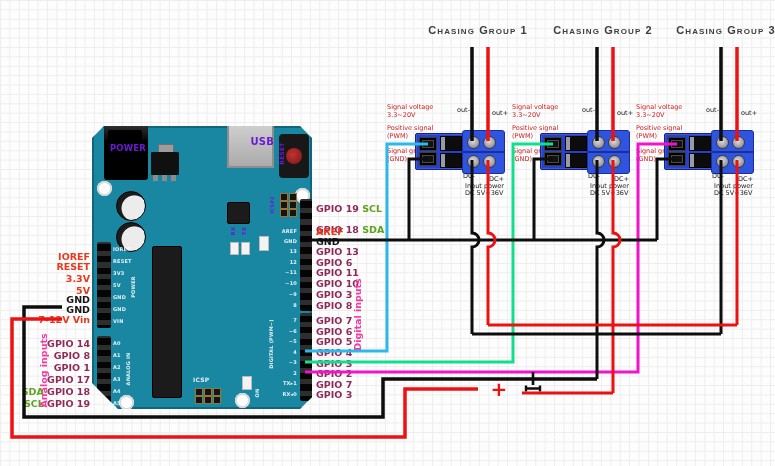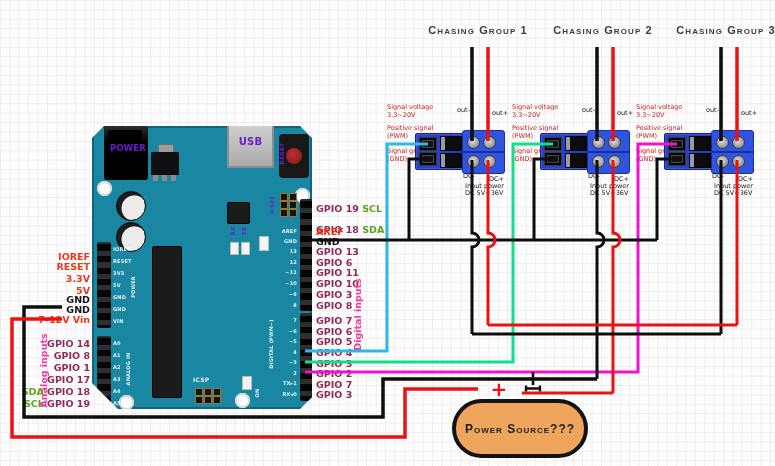--- a/index.html
+++ b/index.html
@@ -128,21 +128,21 @@
     <div class="goldpin" style="left:112px;top:270px"></div>
     <div class="goldpin" style="left:121px;top:270px"></div>
 
     <div class="smd" style="left:138px;top:116px;width:7px;height:11px"></div>
     <div class="smd" style="left:149px;top:116px;width:7px;height:11px"></div>
     <div class="smd" style="left:167px;top:110px;width:8px;height:13px"></div>
     <div class="smd" style="left:150px;top:250px;width:8px;height:12px"></div>
   </div>
 
   <div class="silk purp" style="left:103px;top:143px;width:50px;text-align:center;font-size:8.5px">POWER</div>
-  <div class="silk purp" style="left:227px;top:136px;width:47px;text-align:center;font-size:10px">USB</div>
+  <div class="silk purp" style="left:227px;top:136px;width:47px;text-align:right;font-size:10px">USB</div>
   <div class="silk purp rot" style="left:261px;top:150px;width:40px;font-size:6px">RESET</div>
   <div class="silk rot purp" style="left:257px;top:202px;width:30px">ICSP2</div>
   <div class="silk rot purp" style="left:223px;top:228px;width:20px;font-size:5.5px">RX</div>
   <div class="silk rot purp" style="left:234px;top:228px;width:20px;font-size:5.5px">TX</div>
   <div class="silk rot" style="left:108px;top:284px;width:50px">POWER</div>
   <div class="silk rot" style="left:103px;top:366px;width:50px">ANALOG IN</div>
   <div class="silk rot" style="left:236px;top:341px;width:70px">DIGITAL (PWM~)</div>
   <div class="silk" style="left:193px;top:376px;font-size:6px">ICSP</div>
   <div class="silk rot" style="left:247px;top:390px;width:20px">ON</div>
 
@@ -283,23 +283,20 @@
     <div class="screw" style="left:80px;top:33px"></div>
     <div class="screw" style="left:96px;top:33px"></div>
     <div class="screw" style="left:80px;top:52px"></div>
     <div class="screw" style="left:96px;top:52px"></div>
     <div class="mlbl mdark" style="left:76px;top:70px">DC-</div>
     <div class="mlbl mdark" style="left:102px;top:73px">DC+</div>
     <div class="mlbl mdark" style="left:78px;top:80px">Input power</div>
     <div class="mlbl mdark" style="left:78px;top:87px">DC 5V~36V</div>
   </div>
 
-  <div id="psource">
-    <span>Power Source???</span>
-  </div>
 
   <svg id="wires" width="775" height="466" viewBox="0 0 775 466">
     <g fill="none" stroke-linecap="butt" stroke-linejoin="miter">
 
       <path d="M305,351 H387 V144 H428" stroke="#2cb9ea" stroke-width="3"></path>
       <path d="M305,362 H513 V144 H553" stroke="#10e08e" stroke-width="3"></path>
       <path d="M305,372 H638 V144 H677" stroke="#f013ce" stroke-width="3"></path>
 
       <path d="M310,240 H657" stroke="#0d0d0d" stroke-width="3"></path>
       <path d="M428,159 H409 V240" stroke="#0d0d0d" stroke-width="3"></path>

